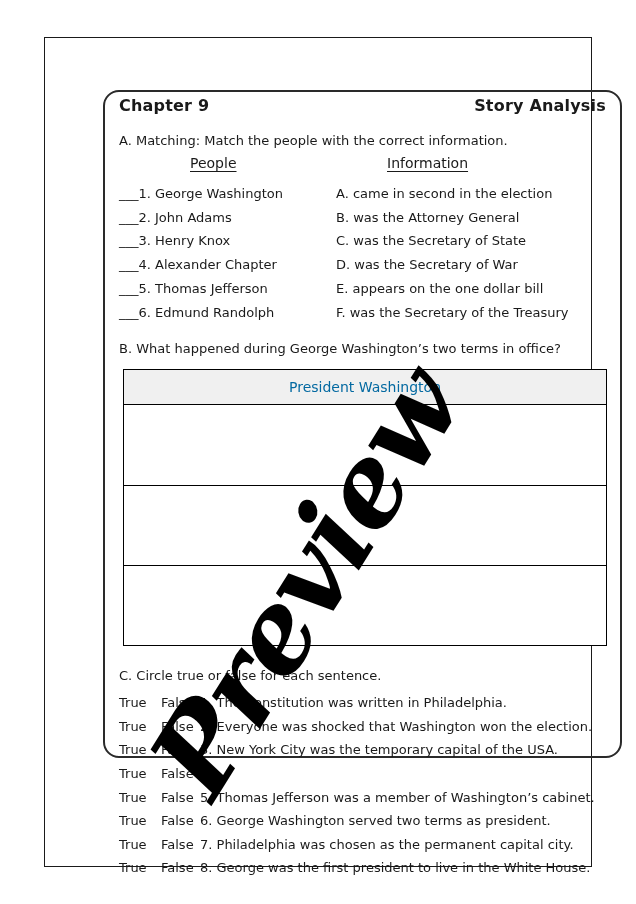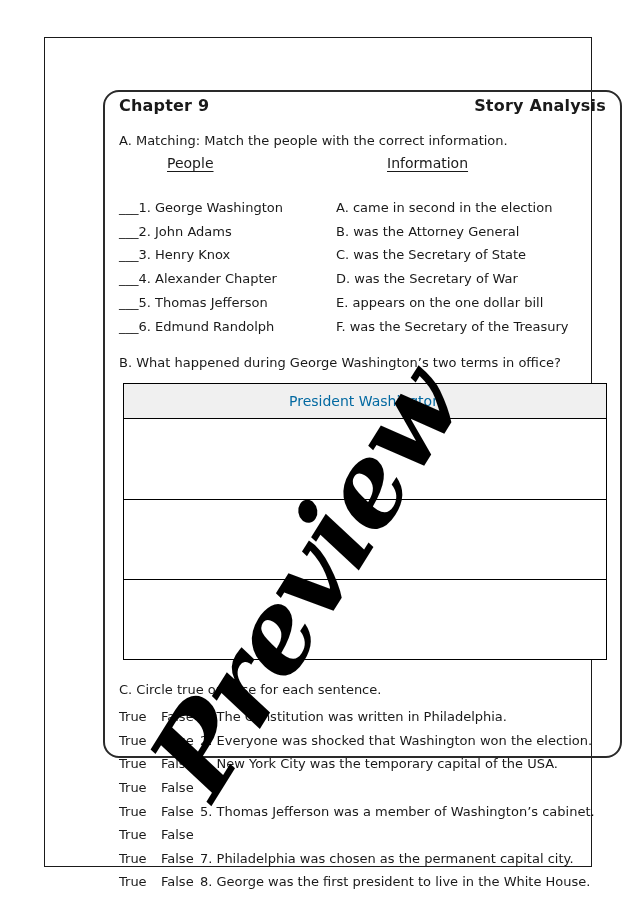--- a/index.html
+++ b/index.html
@@ -23,23 +23,23 @@
     display:flex; justify-content:space-between; align-items:baseline;
     line-height:20px; font-size:16px; font-weight:bold; letter-spacing:0.2px;
   }
   .instr { font-size:13px; }
   .instr-a { margin-top:16px; line-height:18px; }
   .match-heads { position:relative; height:20px; margin-top:5px; font-size:14px; }
   .match-heads span {
     position:absolute; top:0;
     text-decoration:underline; text-underline-offset:3px;
   }
-  .match-heads .ph { left:48px; }
+  .match-heads .ph { left:71px; }
   .match-heads .ih { left:268px; }
-  .match-rows { margin-top:21px; }
+  .match-rows { margin-top:7px; }
   .match-row {
     display:grid; grid-template-columns:217px 1fr;
     line-height:23.7px; font-size:13px; white-space:nowrap;
   }
   .q-b { margin-top:17px; line-height:16px; }
   .answer-table {
     margin-top:12px; margin-left:4px; width:484px;
     border:1px solid #000000;
   }
   .at-header {
@@ -141,20 +141,21 @@
         <span>False</span>
       </div>
       <div class="tf-row">
         <span>True</span>
         <span>False</span>
         <span>5. Thomas Jefferson was a member of Washington’s cabinet.</span>
       </div>
       <div class="tf-row">
         <span>True</span>
         <span>False</span>
+        <span>6. George Washington served two terms as president.</span>
       </div>
       <div class="tf-row">
         <span>True</span>
         <span>False</span>
         <span>7. Philadelphia was chosen as the permanent capital city.</span>
       </div>
       <div class="tf-row">
         <span>True</span>
         <span>False</span>
         <span>8. George was the first president to live in the White House.</span>

